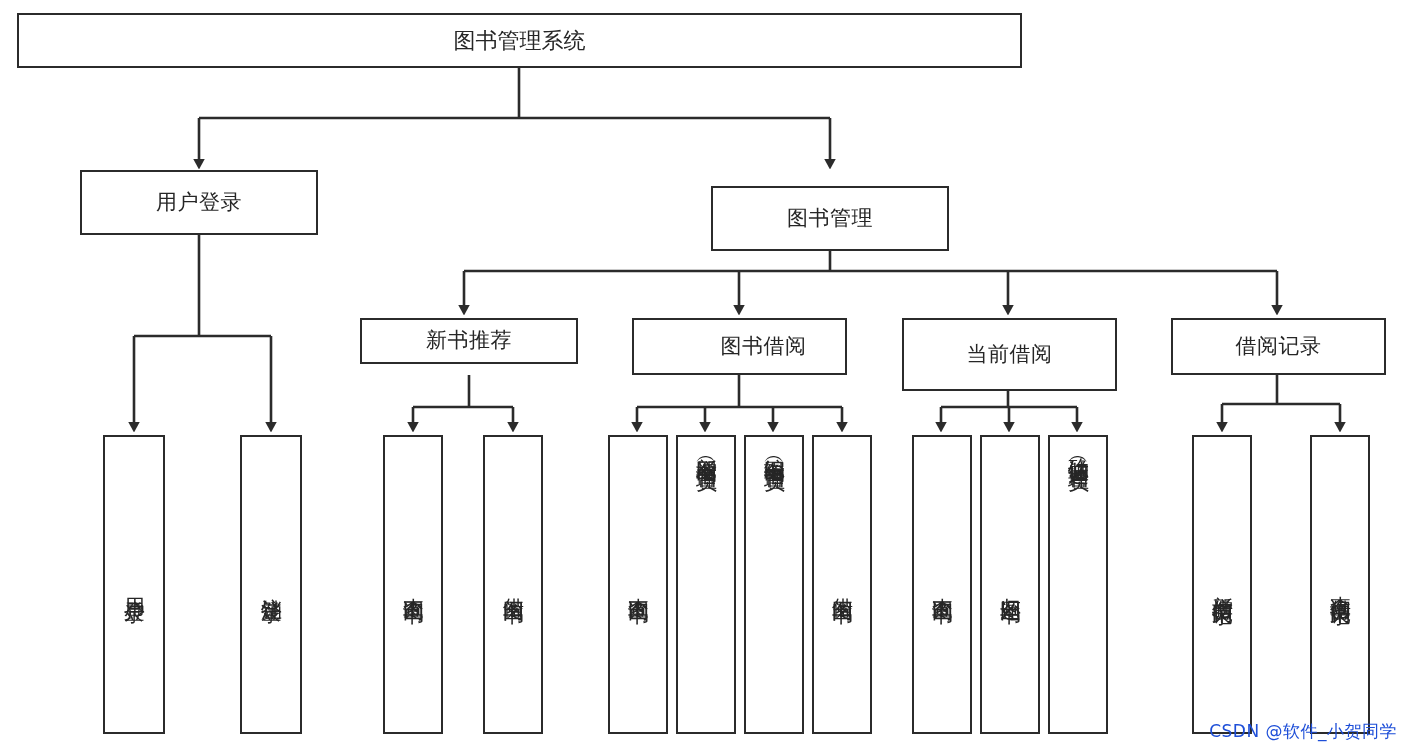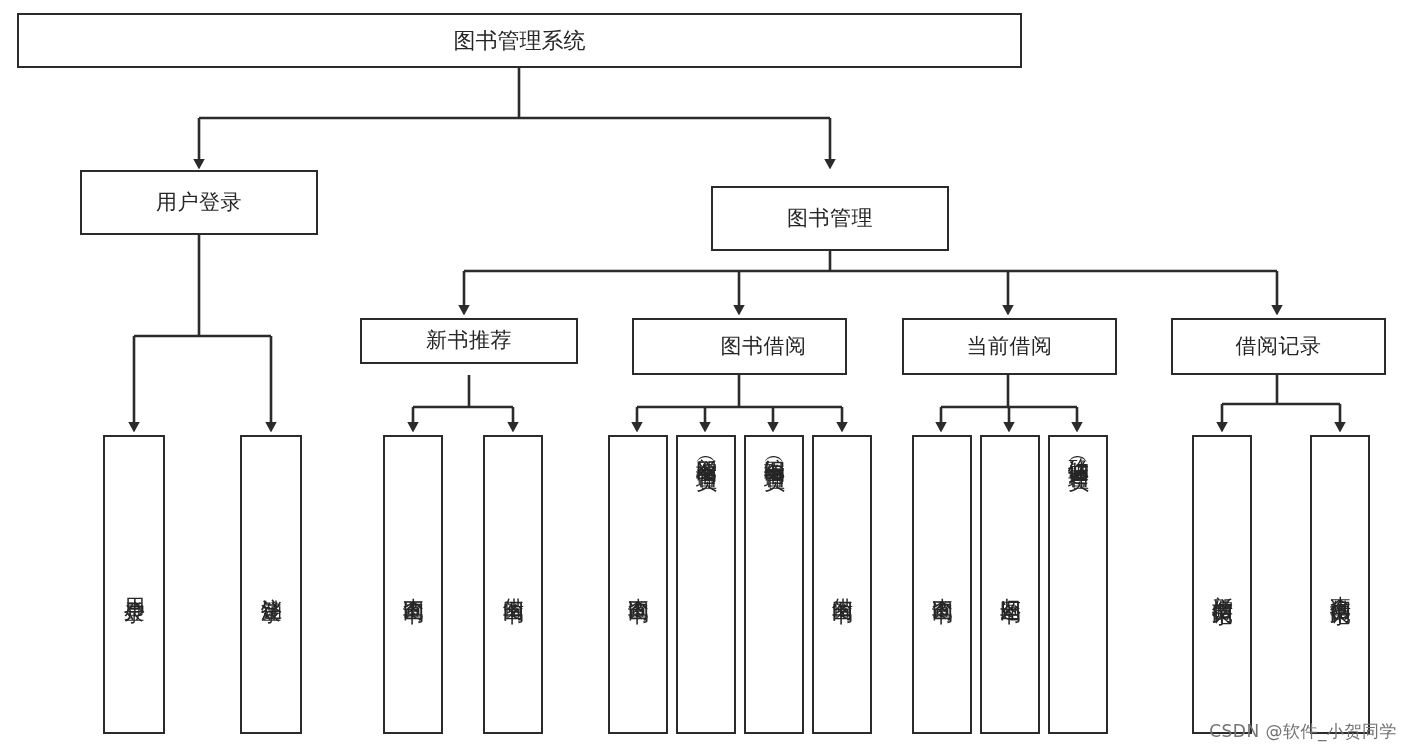--- a/index.html
+++ b/index.html
@@ -59,21 +59,21 @@
     letter-spacing: 2px;
     color: #262626;
     white-space: nowrap;
     padding: 4px 0;
   }
   .watermark {
     position: absolute;
     right: 8px;
     bottom: 4px;
     font-size: 17px;
-    color: #737373;
+    color: #1d4ed8;
     letter-spacing: 0.5px;
     user-select: none;
     white-space: nowrap;
   }
 </style>
 </head>
 <body>
 
 <div id="diagram-root">
 
@@ -140,21 +140,21 @@
   <div class="node-box h-label" style="left:711px; top:186px; width:238px; height:65px;">
     <span>图书管理</span>
   </div>
 
   <div class="node-box h-label" style="left:360px; top:318px; width:218px; height:46px;">
     <span>新书推荐</span>
   </div>
   <div class="node-box h-label" style="left:632px; top:318px; width:215px; height:57px;padding-left:48px;">
     <span>图书借阅</span>
   </div>
-  <div class="node-box h-label" style="left:902px; top:318px; width:215px; height:57px;">
+  <div class="node-box h-label" style="left:902px; top:318px; width:215px; height:73px;">
     <span>当前借阅</span>
   </div>
   <div class="node-box h-label" style="left:1171px; top:318px; width:215px; height:57px;">
     <span>借阅记录</span>
   </div>
 
   <div class="node-box v-box" style="left:103px; top:435px; width:62px; height:299px;">
     <span class="v-text">用户登录</span>
   </div>
   <div class="node-box v-box" style="left:240px; top:435px; width:62px; height:299px;">

